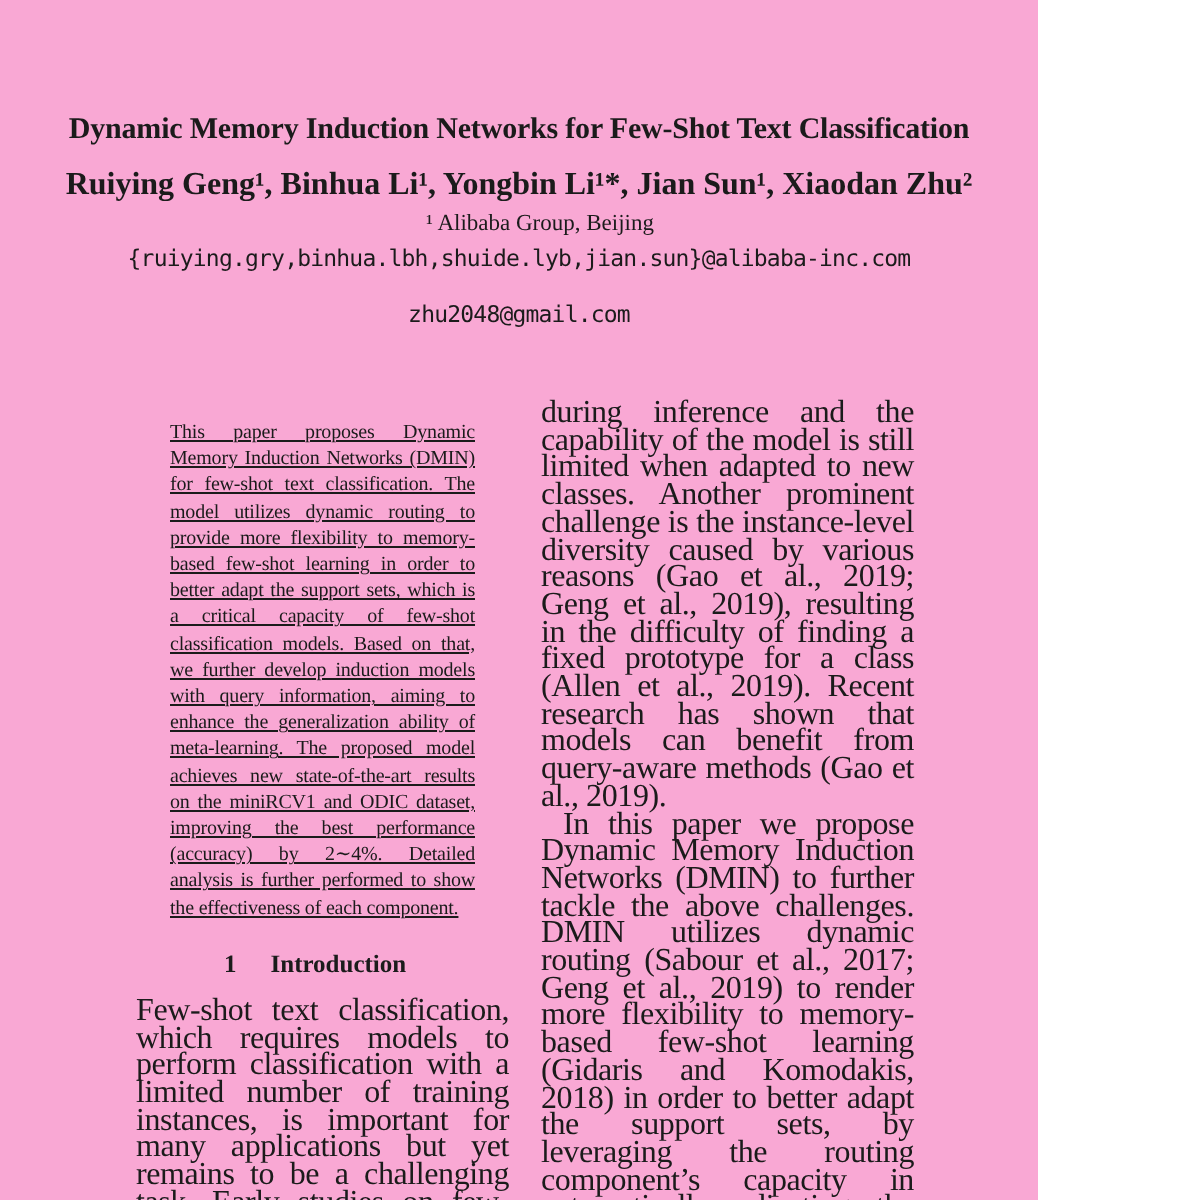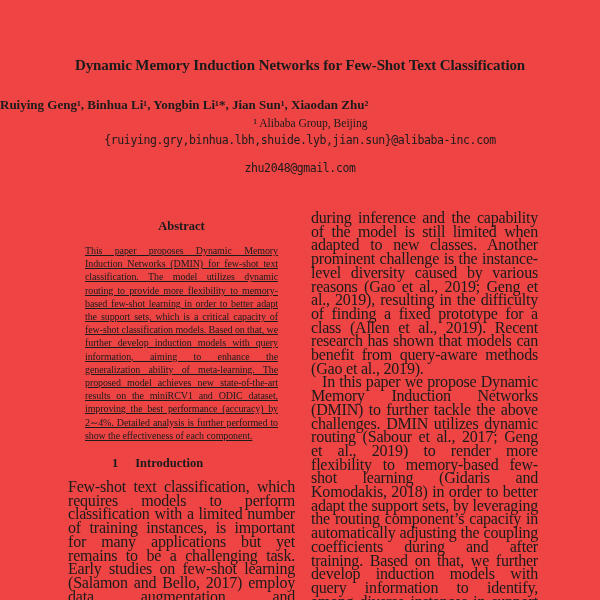--- a/index.html
+++ b/index.html
@@ -1,36 +1,36 @@
 <!DOCTYPE html>
 <html><head>
 <meta charset="utf-8">
 <style>
   html, body { margin: 0; padding: 0; background: #ffffff; }
   .page {
     position: relative;
-    width: 600px;
+    width: 519px;
     height: 600px;
-    background: #ef4444;
+    background: #f9a8d4;
     overflow: hidden;
     font-family: "Liberation Serif", "DejaVu Serif", serif;
     color: #1b1b1b;
   }
   .title {
     margin: 0;
     padding-top: 57px;
     text-align: center;
     font-size: 15px;
     font-weight: bold;
     letter-spacing: -0.1px;
   }
   .authors {
-    margin-top: 23px;
-    text-align: left;
-    font-size: 13px;
+    margin-top: 10px;
+    text-align: center;
+    font-size: 16px;
     font-weight: bold;
   }
   .affil {
     text-align: center;
     font-size: 11.5px;
     margin-top: 2px;
     padding-left: 21px;
   }
   .affil.first { margin-top: 4px; }
   .email {
@@ -88,21 +88,20 @@
   <div class="authors">Ruiying Geng¹, Binhua Li¹, Yongbin Li¹*, Jian Sun¹, Xiaodan Zhu²</div>
 
   <div class="affil first">¹ Alibaba Group, Beijing</div>
 
   <div class="email first">{ruiying.gry,binhua.lbh,shuide.lyb,jian.sun}@alibaba-inc.com</div>
   <div class="email">zhu2048@gmail.com</div>
 
   <div class="columns">
 
     <div class="col left">
-      <div class="abstract-heading">Abstract</div>
       <p class="abstract-text">This paper proposes Dynamic Memory Induction Networks (DMIN) for few-shot text classification. The model utilizes dynamic routing to provide more flexibility to memory-based few-shot learning in order to better adapt the support sets, which is a critical capacity of few-shot classification models. Based on that, we further develop induction models with query information, aiming to enhance the generalization ability of meta-learning. The proposed model achieves new state-of-the-art results on the miniRCV1 and ODIC dataset, improving the best performance (accuracy) by 2∼4%. Detailed analysis is further performed to show the effectiveness of each component.</p>
 
       <div class="section-heading">
         <span class="sec-num">1</span><span>Introduction</span>
       </div>
       <p class="body">Few-shot text classification, which requires models to perform classification with a limited number of training instances, is important for many applications but yet remains to be a challenging task. Early studies on few-shot learning (Salamon and Bello, 2017) employ data augmentation and regularization techniques to alleviate overfitting caused by data sparseness. More recent research leverages meta-learning (Finn et al., 2017; Zhang et al., 2018; Sun et al., 2019) to extract transferable knowledge among meta tasks in meta episodes.</p>
     </div>
 
     <div class="col right">
       <p class="body cont">during inference and the capability of the model is still limited when adapted to new classes. Another prominent challenge is the instance-level diversity caused by various reasons (Gao et al., 2019; Geng et al., 2019), resulting in the difficulty of finding a fixed prototype for a class (Allen et al., 2019). Recent research has shown that models can benefit from query-aware methods (Gao et al., 2019).</p>

